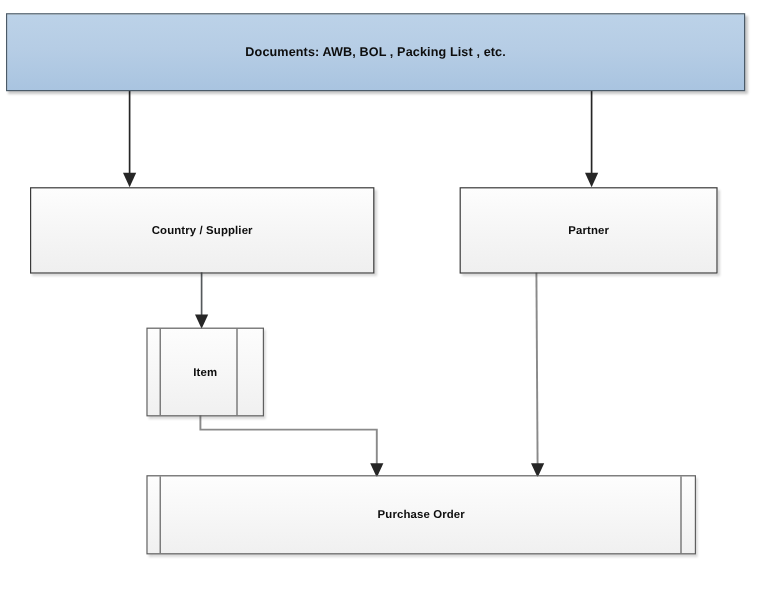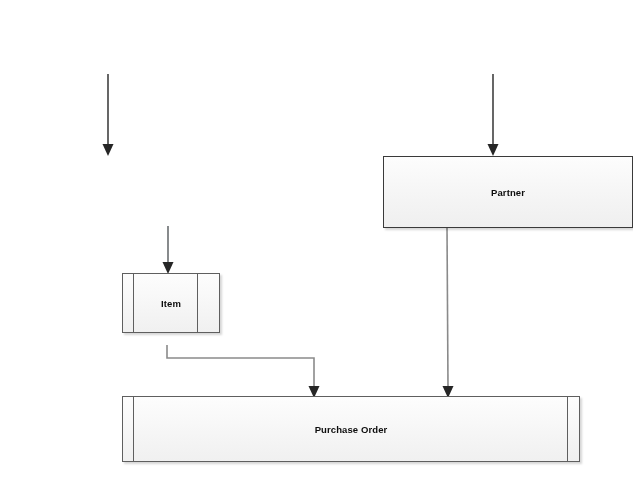--- a/index.html
+++ b/index.html
@@ -44,37 +44,37 @@
   }
 
   
   .process {
     border: 1px solid #3a3a3a;
     background: linear-gradient(to bottom, #fdfdfd 0%, #f7f7f7 40%, #efefef 100%);
     font-size: 9.5px;
     box-shadow: 2px 2px 2px rgba(0,0,0,0.16);
   }
   .box-country { left: 25px;  top: 156px; width: 287px; height: 72px; }
-  .box-partner { left: 383px; top: 156px; width: 250px; height: 72px; }
+  .box-partner { left: 383px; top: 156px; width: 215px; height: 72px; }
 
   
   .predef {
     border: 1px solid #5f5f5f;
     background: linear-gradient(to bottom, #fdfdfd 0%, #f8f8f8 40%, #f0f0f0 100%);
     font-size: 9.5px;
     box-shadow: 2px 2px 2px rgba(0,0,0,0.16);
   }
   .predef .sidebar-line {
     position: absolute;
     top: 0;
     bottom: 0;
     width: 0;
     border-left: 1px solid #5f5f5f;
   }
-  .box-item { left: 122px; top: 273px; width: 98px; height: 60px; }
+  .box-item { left: 122px; top: 273px; width: 98px; height: 74px; }
   .box-item .sidebar-line.left  { left: 10px; }
   .box-item .sidebar-line.right { right: 21px; }
 
   .box-po { left: 122px; top: 396px; width: 458px; height: 66px; }
   .box-po .sidebar-line.left  { left: 10px; }
   .box-po .sidebar-line.right { right: 11px; }
 
   .node-label { position: relative; z-index: 2; pointer-events: none; }
 
   
@@ -117,21 +117,27 @@
     </svg>
   </div>
 
   <div class="conn" style="left:435px; top:227px; width:26px; height:174px;">
     <svg width="26" height="174" viewBox="0 0 26 174">
       <line x1="12" y1="0" x2="13" y2="160" stroke="#8a8a8a" stroke-width="1.6"></line>
       <polygon points="13,171 7.5,159 18.5,159" fill="#262626"></polygon>
     </svg>
   </div>
 
+  <div class="node banner">
+    <span class="node-label">Documents: AWB, BOL , Packing List , etc.</span>
+  </div>
 
+  <div class="node process box-country">
+    <span class="node-label">Country / Supplier</span>
+  </div>
 
   <div class="node process box-partner">
     <span class="node-label">Partner</span>
   </div>
 
   <div class="node predef box-item">
     <span class="sidebar-line left"></span>
     <span class="sidebar-line right"></span>
     <span class="node-label">Item</span>
   </div>

